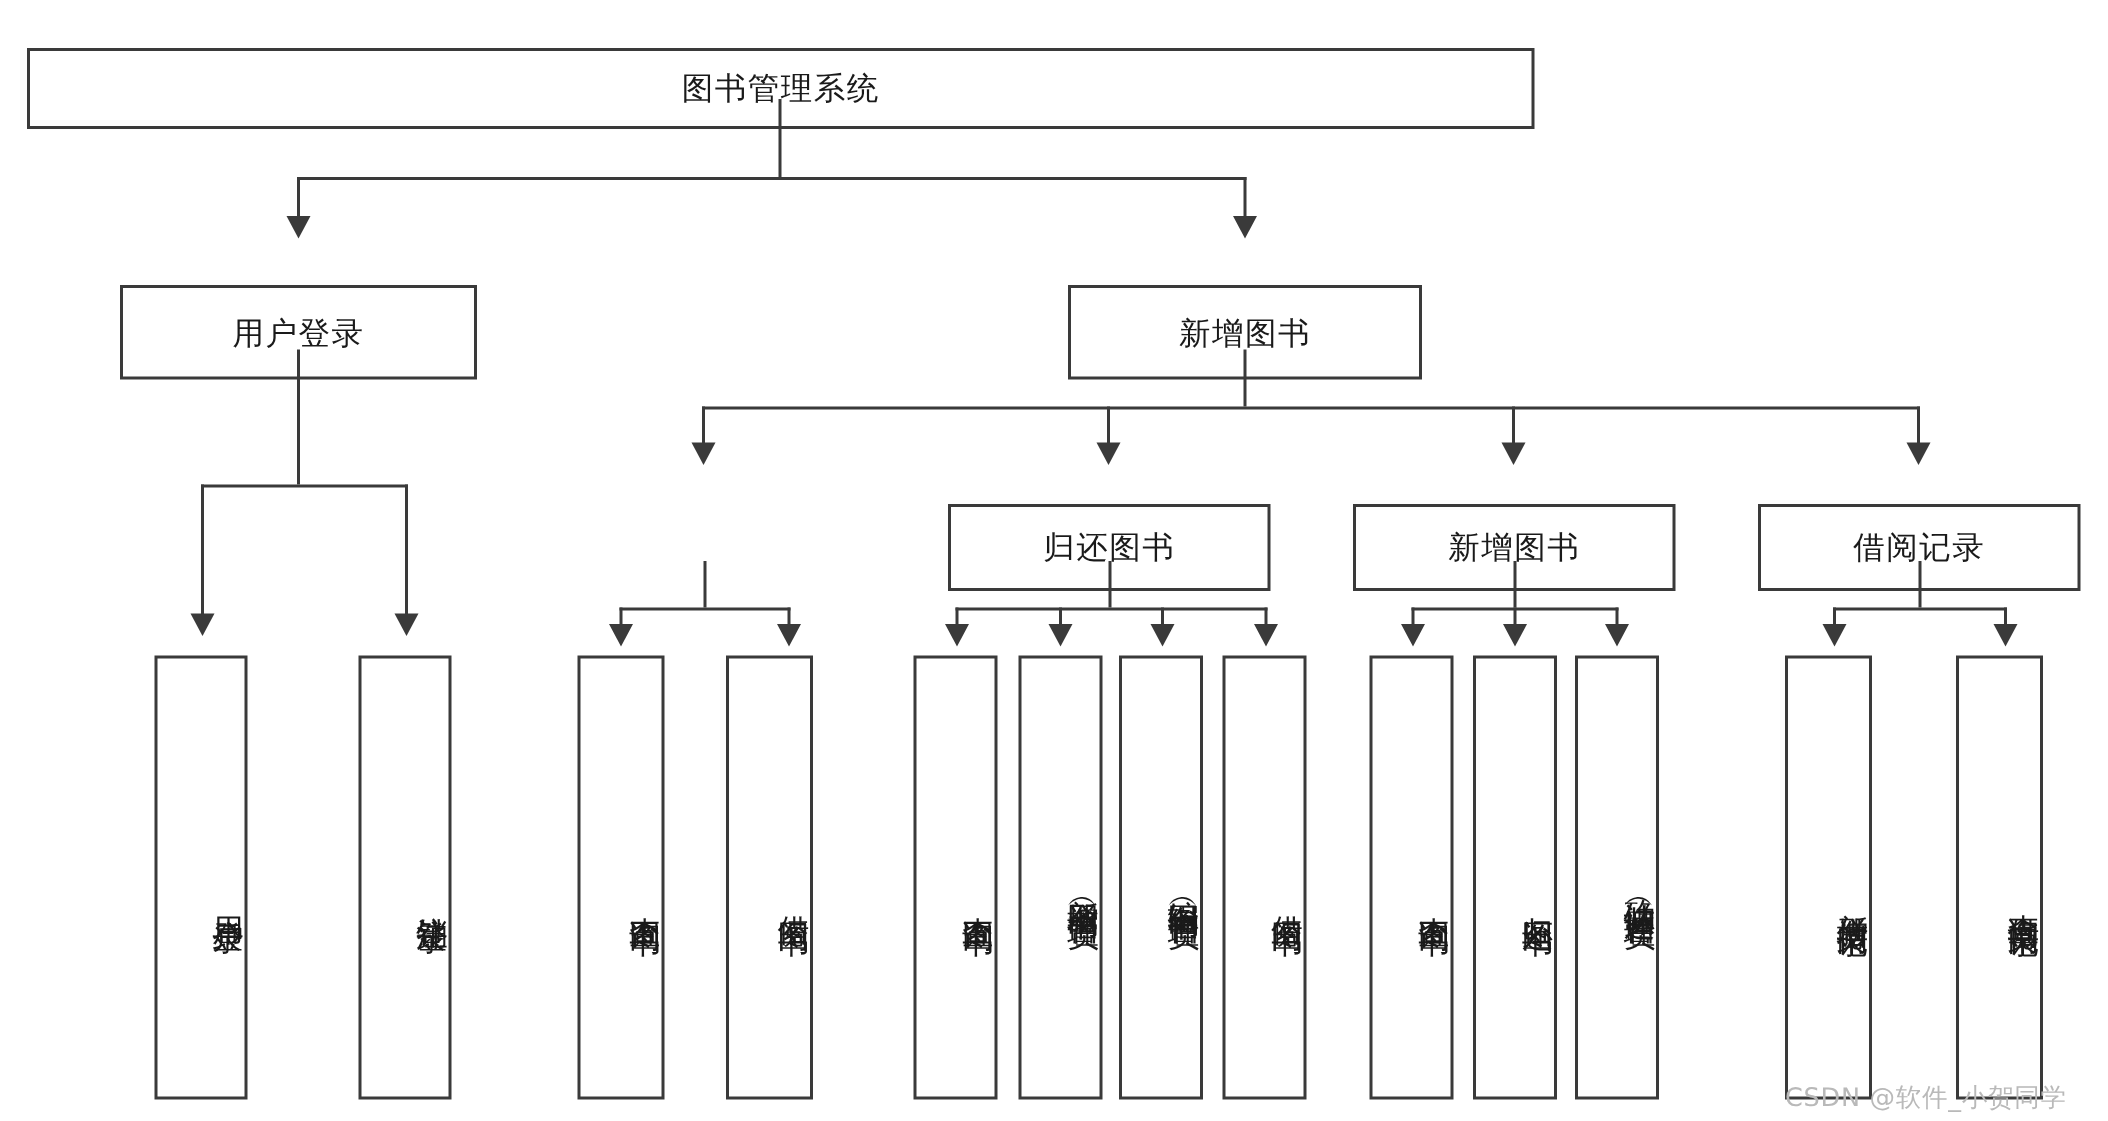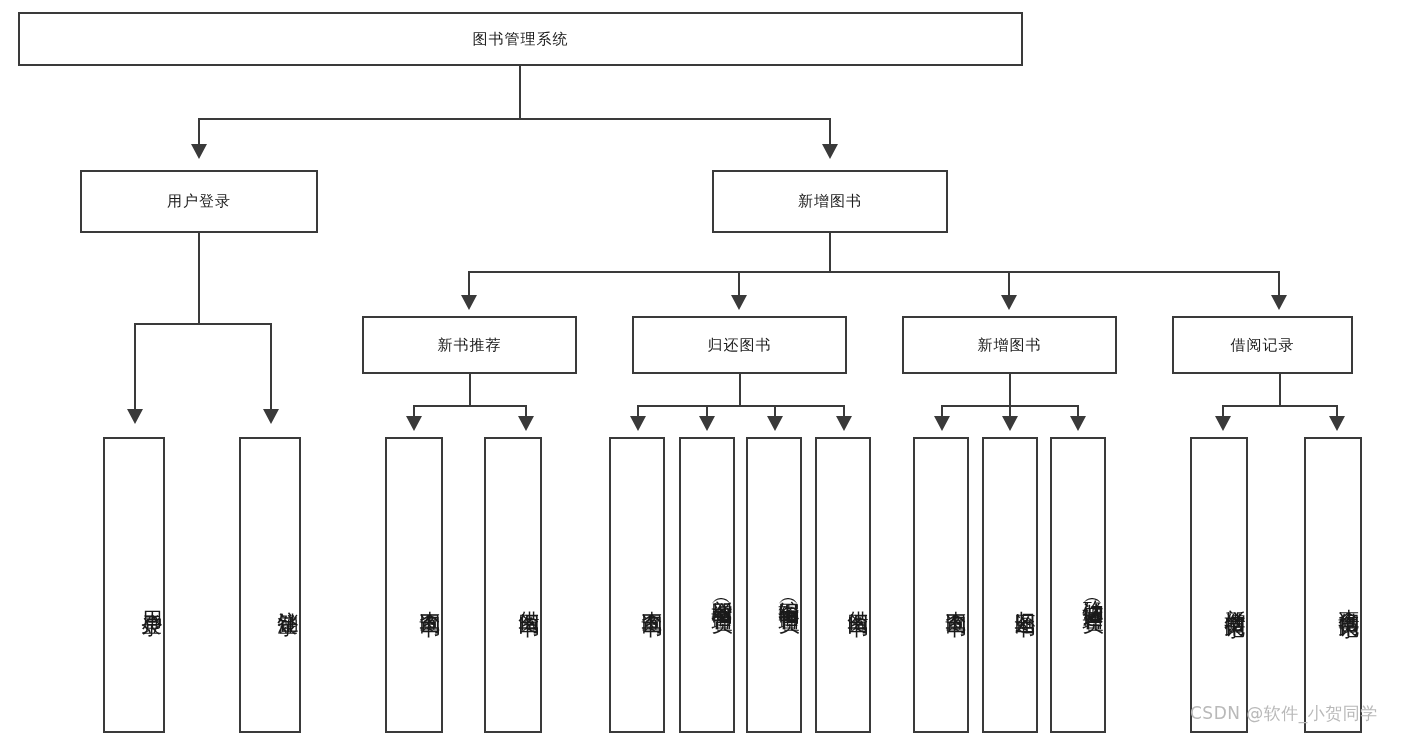--- a/index.html
+++ b/index.html
@@ -21,22 +21,23 @@
     position: absolute;
     box-sizing: border-box;
     border: 2px solid #3a3a3a;
     background: #ffffff;
     display: flex;
     align-items: center;
     justify-content: center;
     color: #1a1a1a;
   }
   .node.horiz {
-    font-size: 15px;
+    font-size: 21px;
     letter-spacing: 1px;
+    margin-top: 20px;
   }
   .node.vert {
     writing-mode: vertical-rl;
     text-orientation: upright;
     font-size: 21px;
     letter-spacing: 2px;
     align-items: flex-start;
     justify-content: center;
     padding-top: 26px;
     line-height: 1.05;
@@ -100,30 +101,27 @@
   <div class="edge h" style="left:468px; top:271px; width:812px; height:2px;"></div>
   <div class="edge v" style="left:468px; top:271px; width:2px; height:26px;"></div>
   <div class="edge v" style="left:738px; top:271px; width:2px; height:26px;"></div>
   <div class="edge v" style="left:1008px; top:271px; width:2px; height:26px;"></div>
   <div class="edge v" style="left:1278px; top:271px; width:2px; height:26px;"></div>
   <div class="arrow" style="left:461px; top:295px;"></div>
   <div class="arrow" style="left:731px; top:295px;"></div>
   <div class="arrow" style="left:1001px; top:295px;"></div>
   <div class="arrow" style="left:1271px; top:295px;"></div>
 
-  <div class="node horiz" style="left:362px; top:316px; width:215px; height:58px;">
-    <span>新书推荐</span>
-  </div>
   <div class="node horiz" style="left:632px; top:316px; width:215px; height:58px;">
     <span>归还图书</span>
   </div>
   <div class="node horiz" style="left:902px; top:316px; width:215px; height:58px;">
     <span>新增图书</span>
   </div>
-  <div class="node horiz" style="left:1172px; top:316px; width:181px; height:58px;">
+  <div class="node horiz" style="left:1172px; top:316px; width:215px; height:58px;">
     <span>借阅记录</span>
   </div>
 
   <div class="edge v" style="left:469px; top:374px; width:2px; height:31px;"></div>
   <div class="edge h" style="left:413px; top:405px; width:114px; height:2px;"></div>
   <div class="edge v" style="left:413px; top:405px; width:2px; height:13px;"></div>
   <div class="edge v" style="left:525px; top:405px; width:2px; height:13px;"></div>
   <div class="arrow" style="left:406px; top:416px;"></div>
   <div class="arrow" style="left:518px; top:416px;"></div>
 
@@ -191,15 +189,15 @@
     <span>确认归还（管理员）</span>
   </div>
 
   <div class="node vert" style="left:1190px; top:437px; width:58px; height:296px;">
     <span>新增借阅记录</span>
   </div>
   <div class="node vert" style="left:1304px; top:437px; width:58px; height:296px;">
     <span>查询借阅记录</span>
   </div>
 
-  <div id="watermark" style="left:1190px; top:702px;text-align:center;">CSDN @软件_小贺同学</div>
+  <div id="watermark" style="left:1190px; top:720px;text-align:center;">CSDN @软件_小贺同学</div>
 
 </div>
 
 </body></html>

